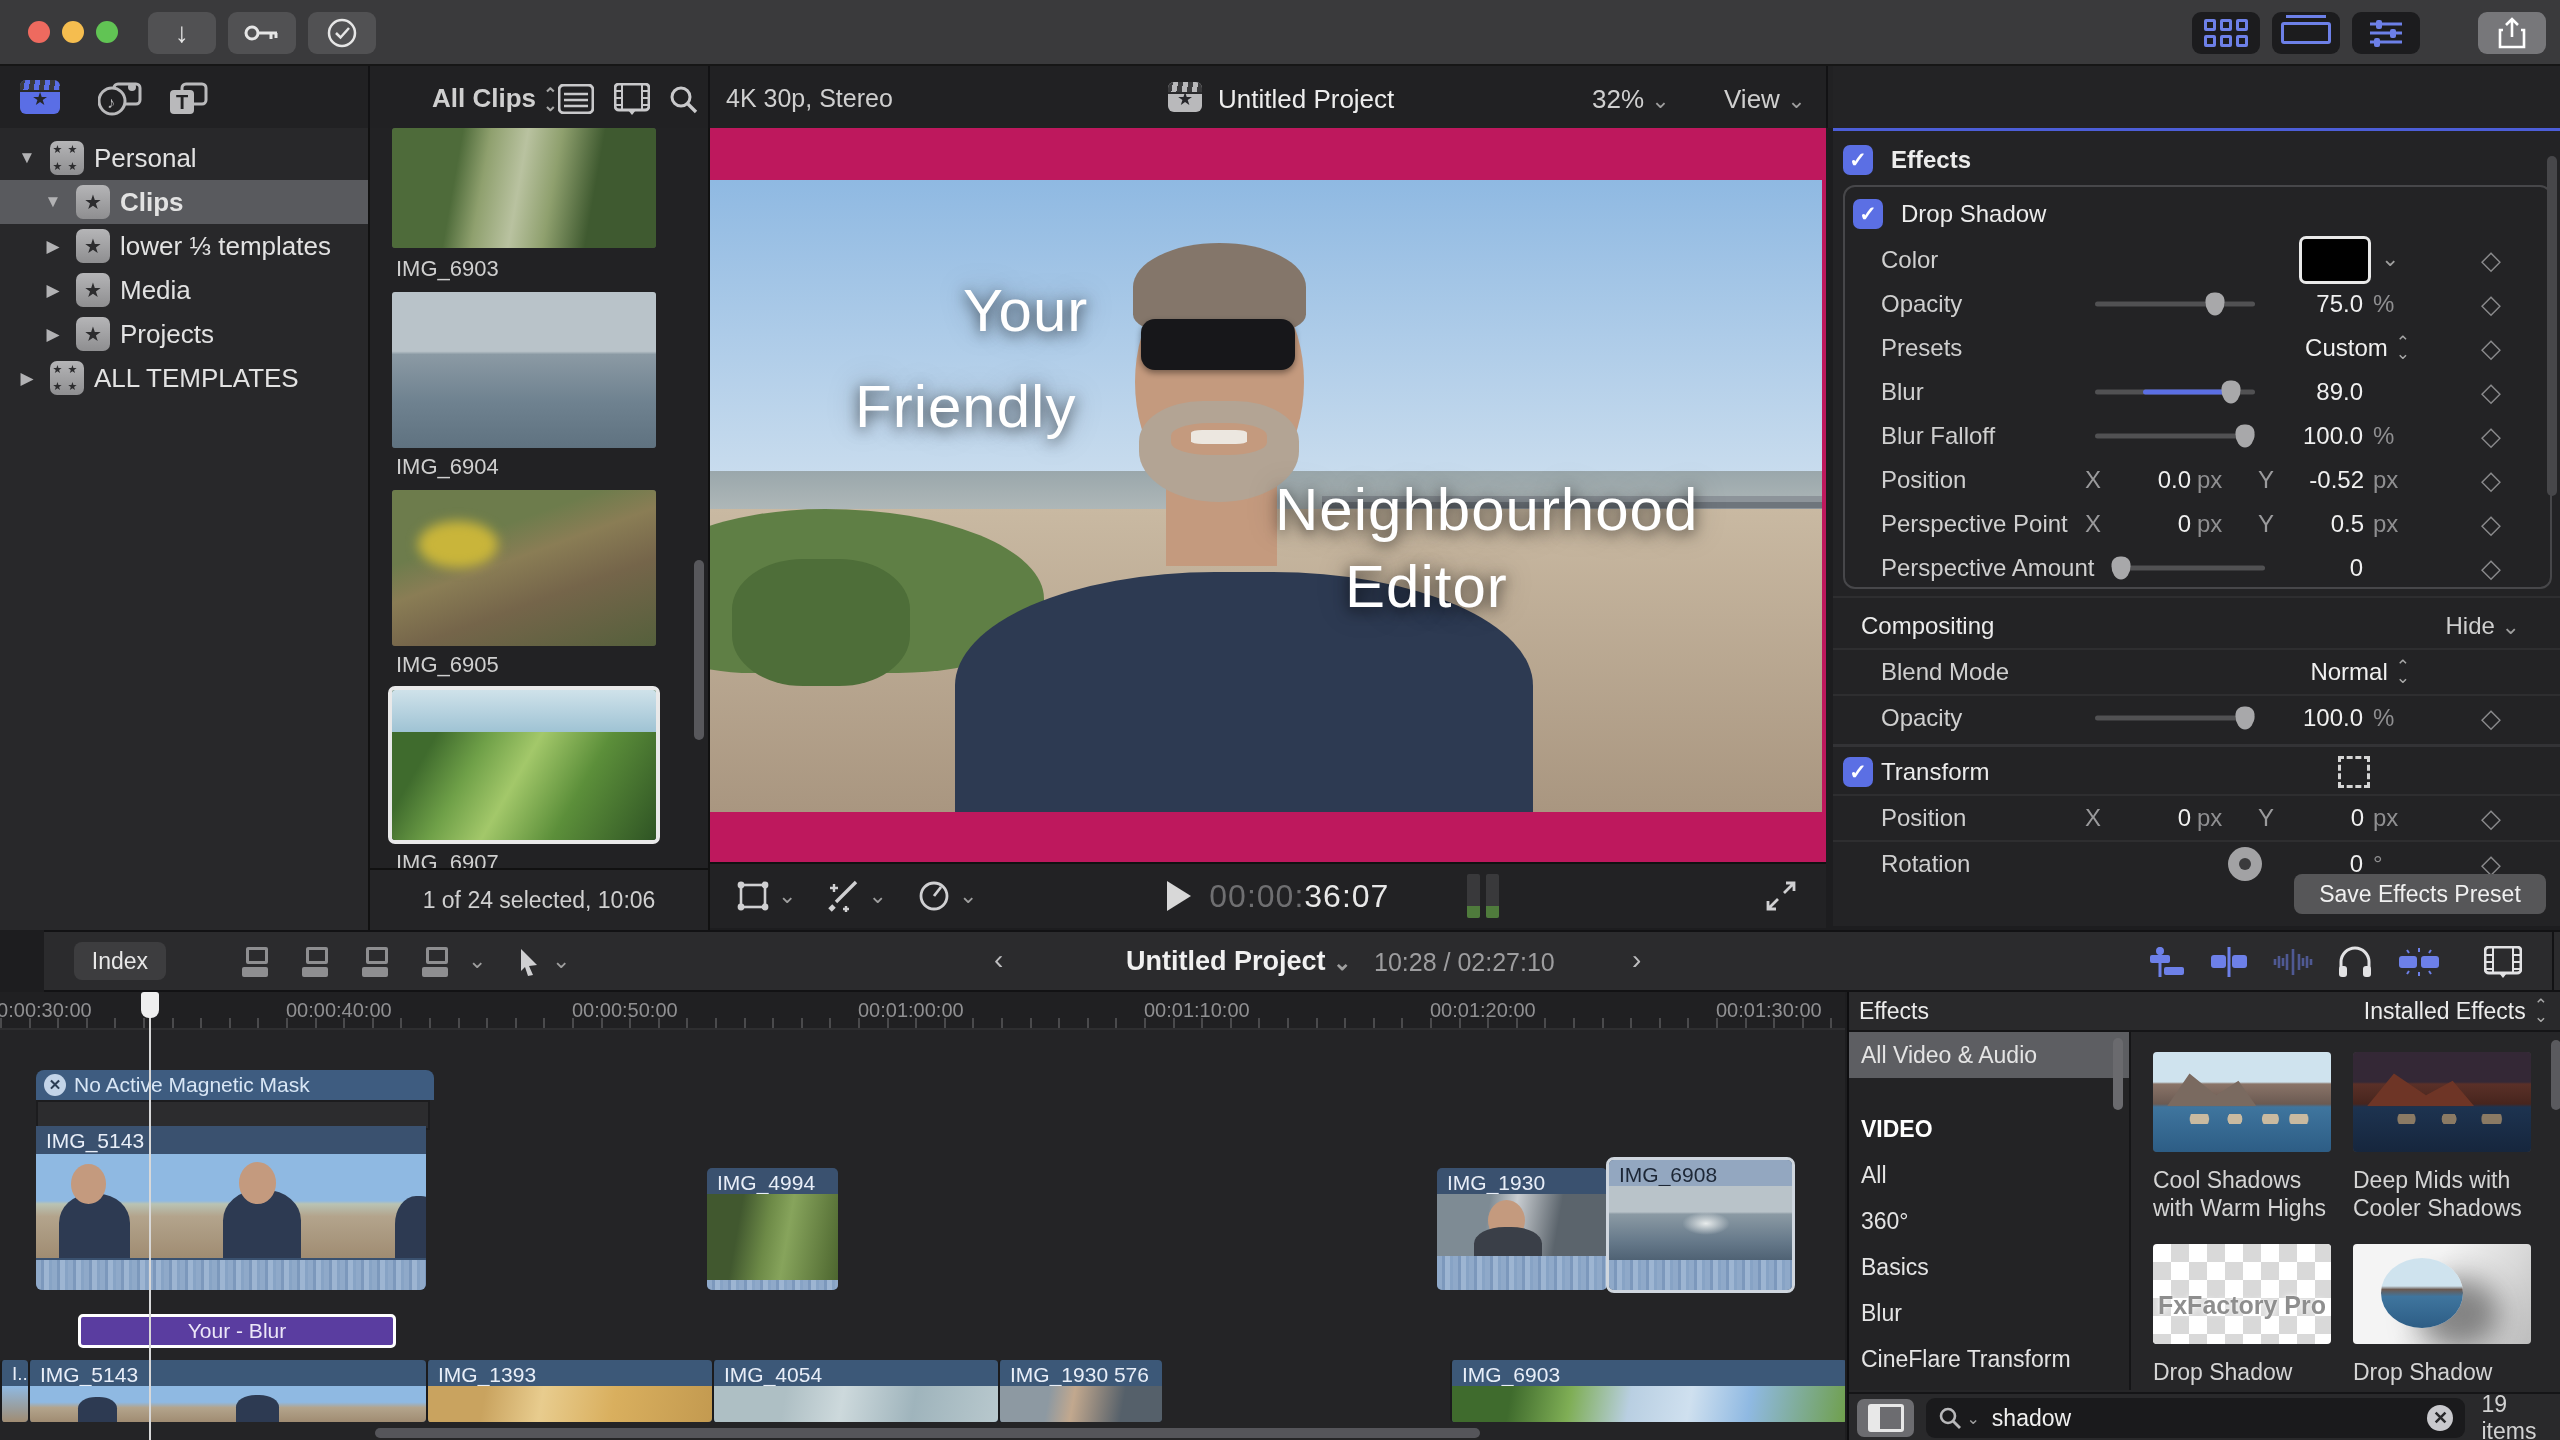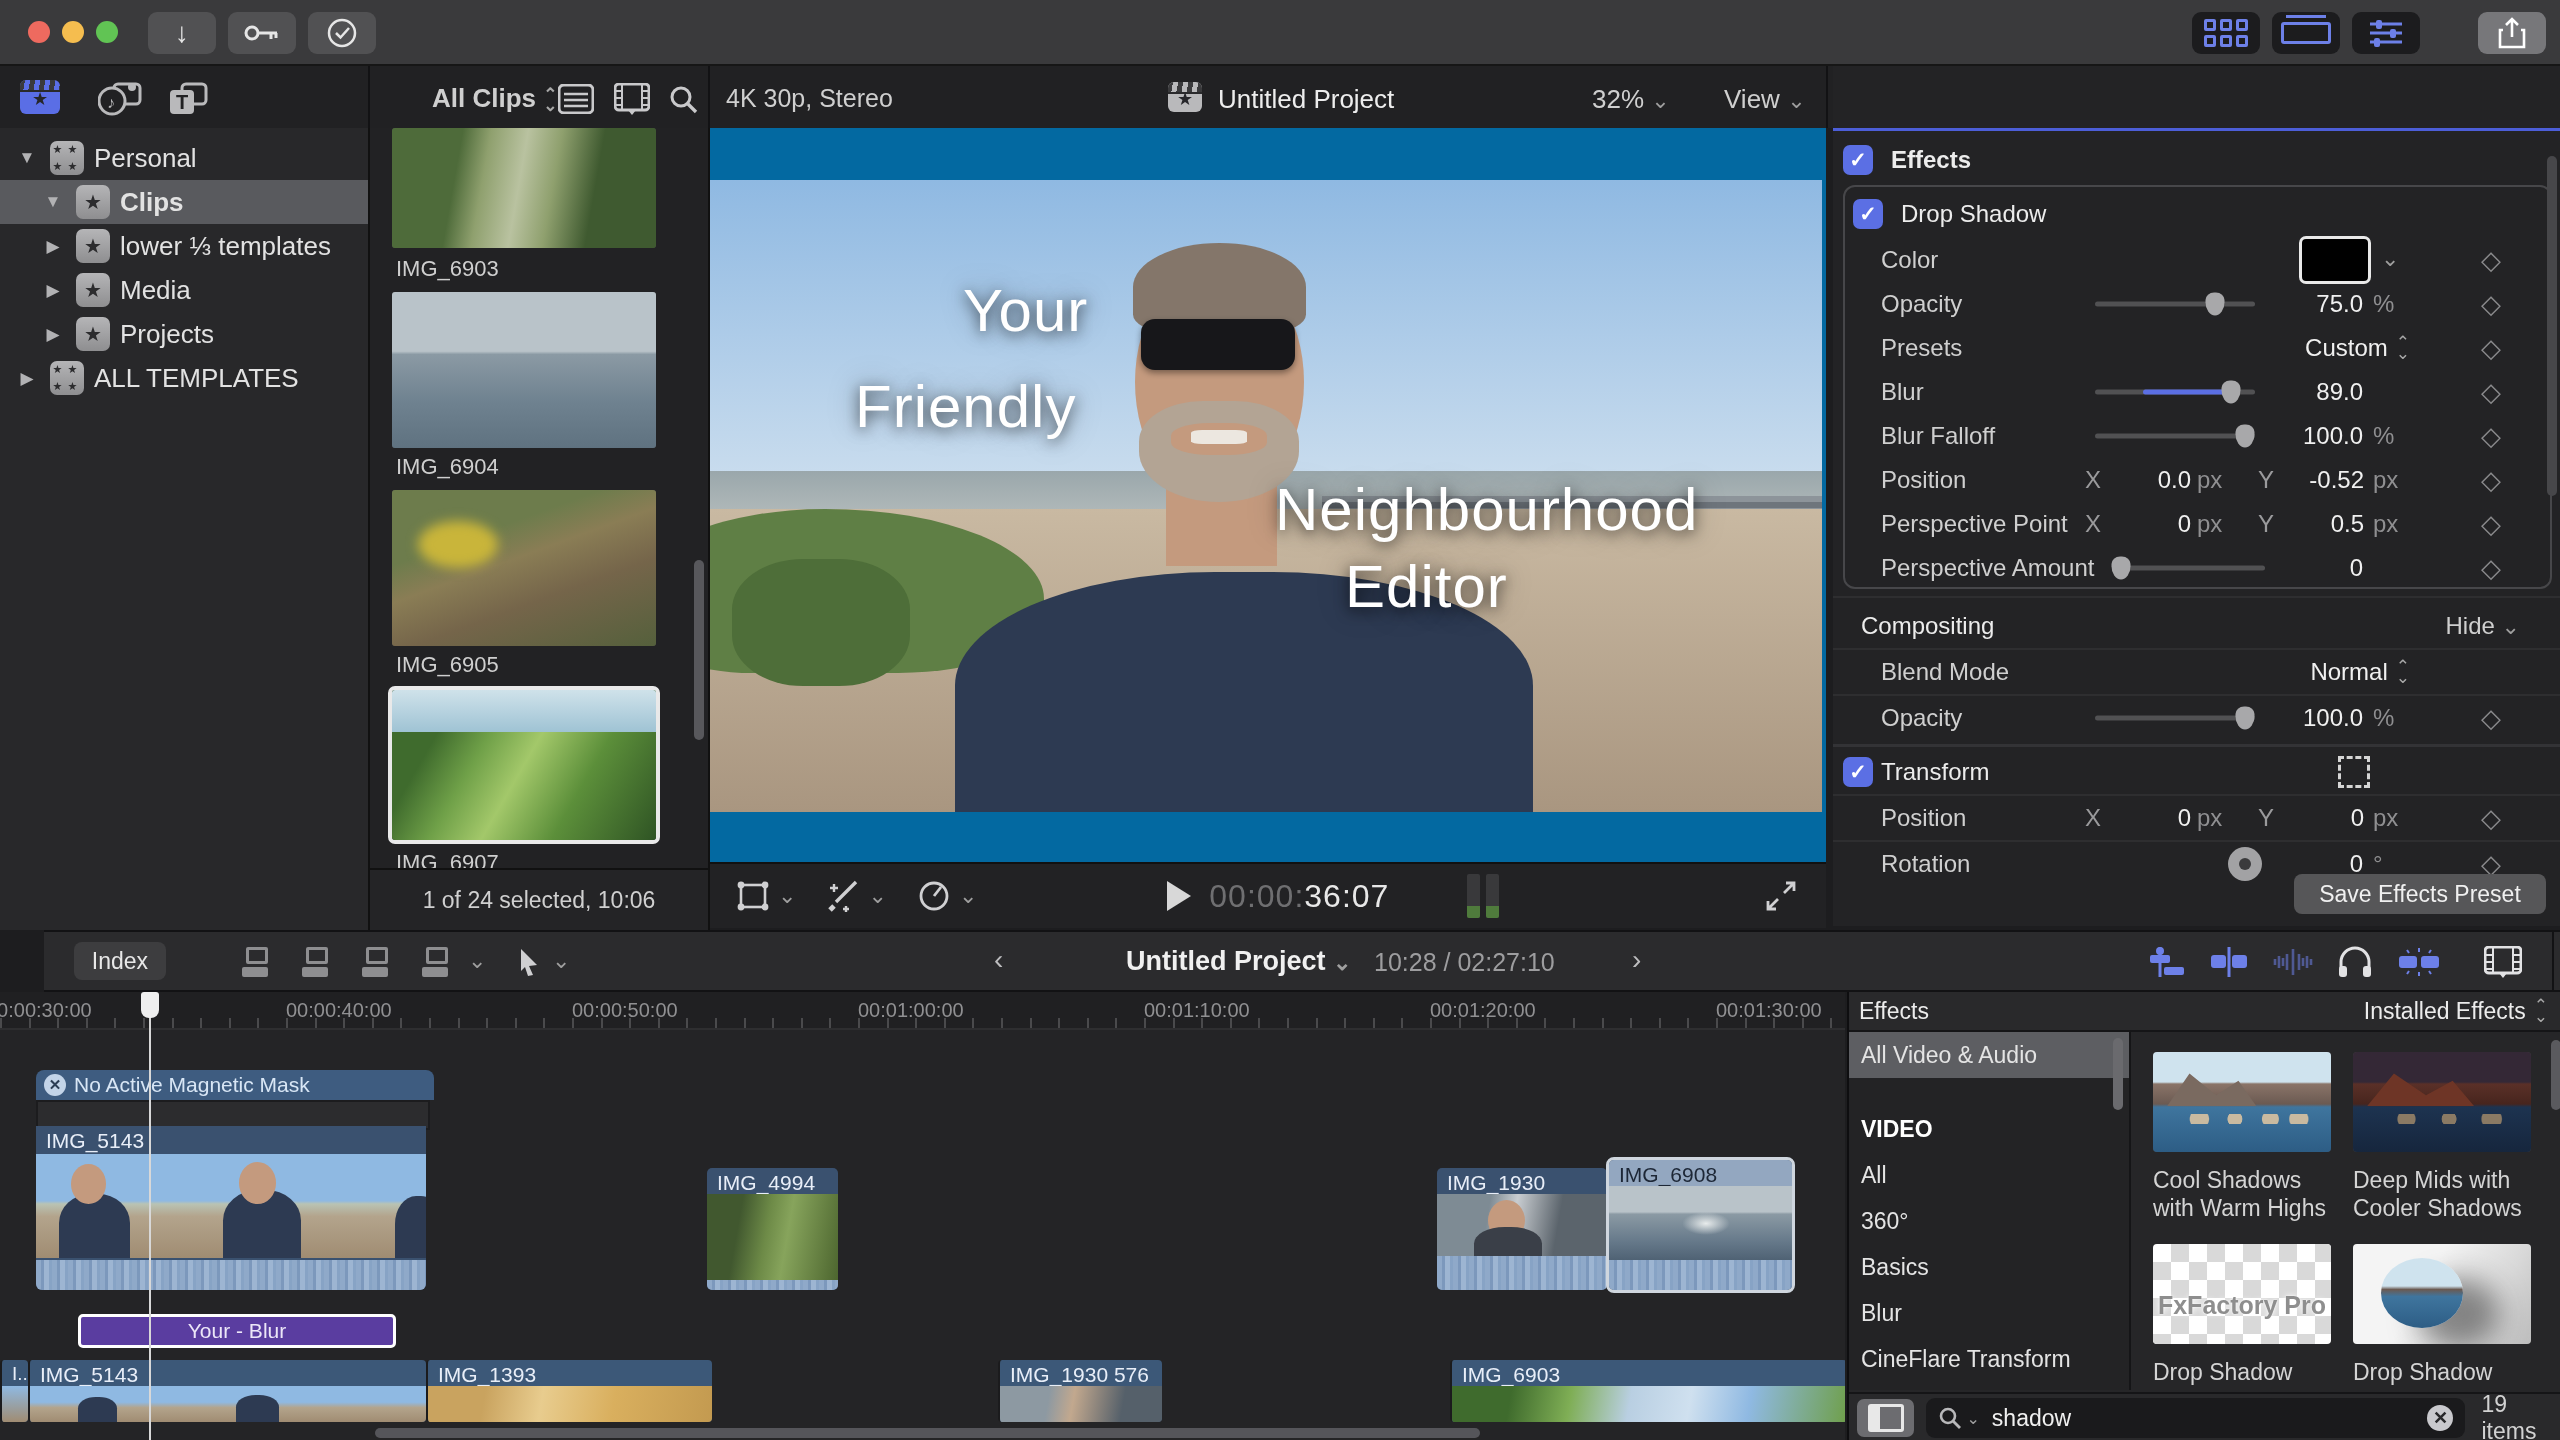--- a/index.html
+++ b/index.html
@@ -43,21 +43,21 @@
   .indent1{padding-left:40px;}
   
   .browser{position:absolute;left:370px;top:128px;width:338px;height:802px;background:#222224;border-right:2px solid #111;}
   .bthumb{position:absolute;left:22px;width:264px;background:#444;border-radius:3px;overflow:hidden;}
   .bthumb.sel{outline:4px solid #e9e9e9;}
   .blabel{position:absolute;left:26px;color:#cfcfcf;font-size:22px;}
   .bstatus{position:absolute;left:370px;top:868px;width:338px;height:60px;border-top:2px solid #111;
      display:flex;align-items:center;justify-content:center;color:#d0d0d0;font-size:23px;background:#242426;}
   .vscroll{position:absolute;width:10px;border-radius:5px;background:#58585c;}
   
-  .viewer{position:absolute;left:710px;top:128px;width:1116px;height:734px;background:#0369a1;}
+  .viewer{position:absolute;left:710px;top:128px;width:1116px;height:734px;background:#be185d;}
   .video{position:absolute;left:0;top:52px;width:1112px;height:632px;background:#87b3d9;overflow:hidden;}
   .overlayText{position:absolute;color:#fff;font-size:60px;font-weight:500;letter-spacing:1px;
      text-shadow:0 3px 14px rgba(0,0,0,.65),0 0 30px rgba(0,0,0,.35);}
   .vbar{position:absolute;left:710px;top:862px;width:1116px;height:64px;border-top:2px solid #111;background:#222224;
      display:flex;align-items:center;color:#cfcfcf;}
   .tc-dim{color:#6f6f71;}
   .tc{font-size:32px;letter-spacing:1px;color:#e8e8e8;}
   .meter{width:13px;height:44px;background:#39393b;border-radius:2px;position:relative;overflow:hidden;}
   .meter:after{content:"";position:absolute;bottom:0;left:0;right:0;height:12px;background:#4f7b3c;}
   
@@ -731,20 +731,24 @@
       <div class="clipname">IMG_5143</div>
       <div class="th" style="background:linear-gradient(#8fb9e2 0 45%,#b3a48c 60%,#a08c72);">
         <div class="mini-person" style="left:12%;top:30%;width:10%;height:70%;"></div>
         <div class="mini-person" style="left:52%;top:25%;width:11%;height:75%;"></div>
       </div>
     </div>
     <div class="bclip" style="left:426px;width:284px;">
       <div class="clipname">IMG_1393</div>
       <div class="th" style="background:linear-gradient(100deg,#c9a35f 0 20%,#e8cc8e 40%,#d9af5e 65%,#c39a50);"></div>
     </div>
+    <div class="bclip" style="left:712px;width:284px;">
+      <div class="clipname">IMG_4054</div>
+      <div class="th" style="background:linear-gradient(100deg,#aebfc4 0 25%,#cdd9dc 45%,#9fb4bc 70%,#b8c8cd);"></div>
+    </div>
     <div class="bclip" style="left:998px;width:162px;">
       <div class="clipname">IMG_1930 576</div>
       <div class="th" style="background:linear-gradient(100deg,#8d99a2 0 30%,#c2a88e 45%,#55606a 75%);"></div>
     </div>
     <div class="bclip" style="left:1450px;width:395px;">
       <div class="clipname">IMG_6903</div>
       <div class="th" style="background:linear-gradient(100deg,#3f6b2d 0 15%,#7fae55 30%,#b9cfe2 45%,#cfe0ef 60%,#8fb9e2 75%,#6f9f4a);"></div>
     </div>
 
     <div class="playhead"></div>

